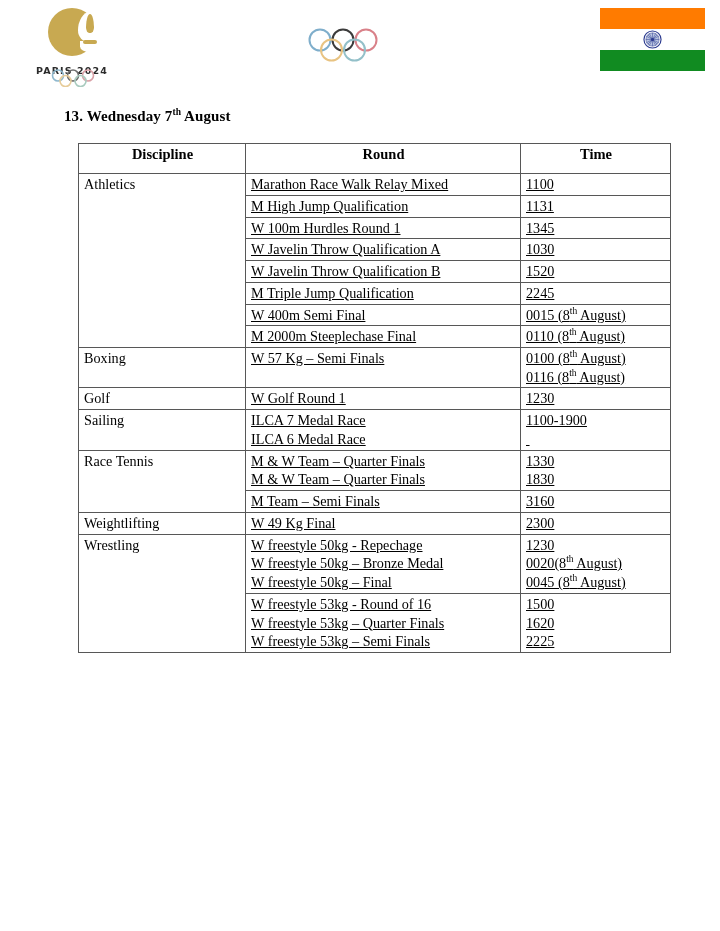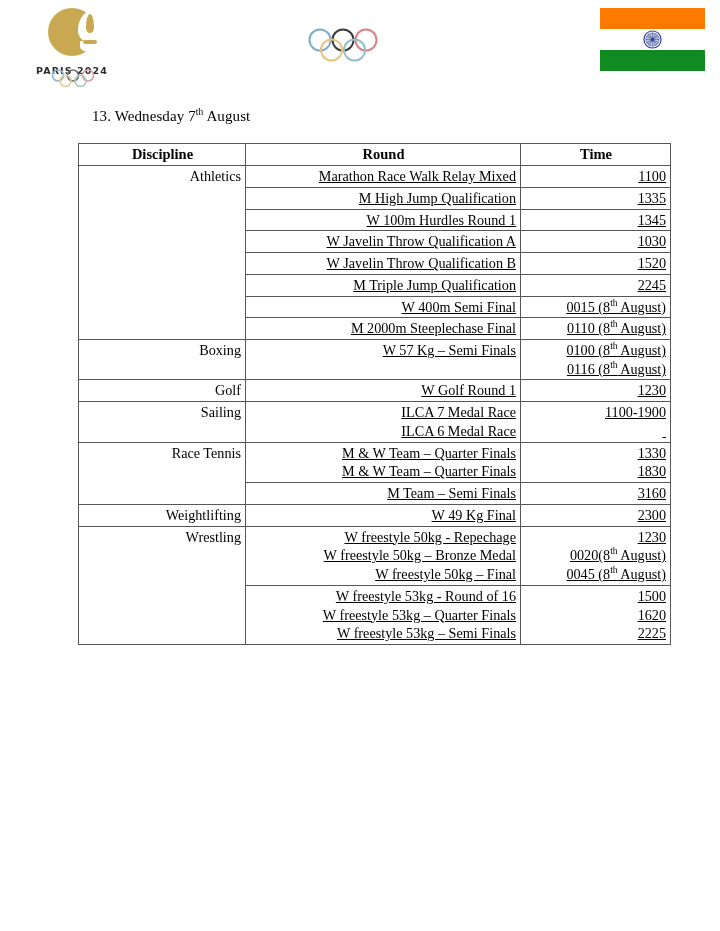--- a/index.html
+++ b/index.html
@@ -126,24 +126,24 @@
     position: absolute;
     left: 43px;
     top: 22px;
     width: 19px;
     height: 19px;
   }
 
   
   .day-title {
     position: absolute;
-    left: 92px;
+    left: 64px;
     top: 108px;
     font-size: 15px;
-    font-weight: normal;
+    font-weight: bold;
     letter-spacing: 0.1px;
     white-space: nowrap;
   }
   .day-title sup {
     font-size: 9.5px;
     vertical-align: super;
     line-height: 0;
   }
 
   
@@ -163,28 +163,26 @@
   table.sched col.c-time { width: 150px; }
 
   table.sched th,
   table.sched td {
     border: 1px solid #575757;
     padding: 1px 4px 1px 5px;
     vertical-align: top;
     font-size: 14.2px;
     line-height: 1.32;
     font-weight: normal;
-    text-align: right;
   }
   table.sched thead th {
-    text-align: center;
     font-weight: bold;
     font-size: 14.5px;
     padding-top: 1px;
-    padding-bottom: 1px;
+    padding-bottom: 9px;
   }
   table.sched td.disc-cell { }
   table.sched td.round-cell { }
   table.sched td.time-cell { }
   .cellline { display: block; white-space: nowrap; text-decoration: underline; }
   sup.sup { font-size: 9.5px; vertical-align: super; line-height: 0; }
 </style>
 </head>
 <body>
 
@@ -275,21 +273,21 @@
           </td>
           <td class="time-cell">
             <span class="cellline">1100</span>
           </td>
         </tr>
         <tr>
           <td class="round-cell">
             <span class="cellline">M High Jump Qualification</span>
           </td>
           <td class="time-cell">
-            <span class="cellline">1335</span>
+            <span class="cellline">1131</span>
           </td>
         </tr>
         <tr>
           <td class="round-cell">
             <span class="cellline">W 100m Hurdles Round 1</span>
           </td>
           <td class="time-cell">
             <span class="cellline">1345</span>
           </td>
         </tr>

